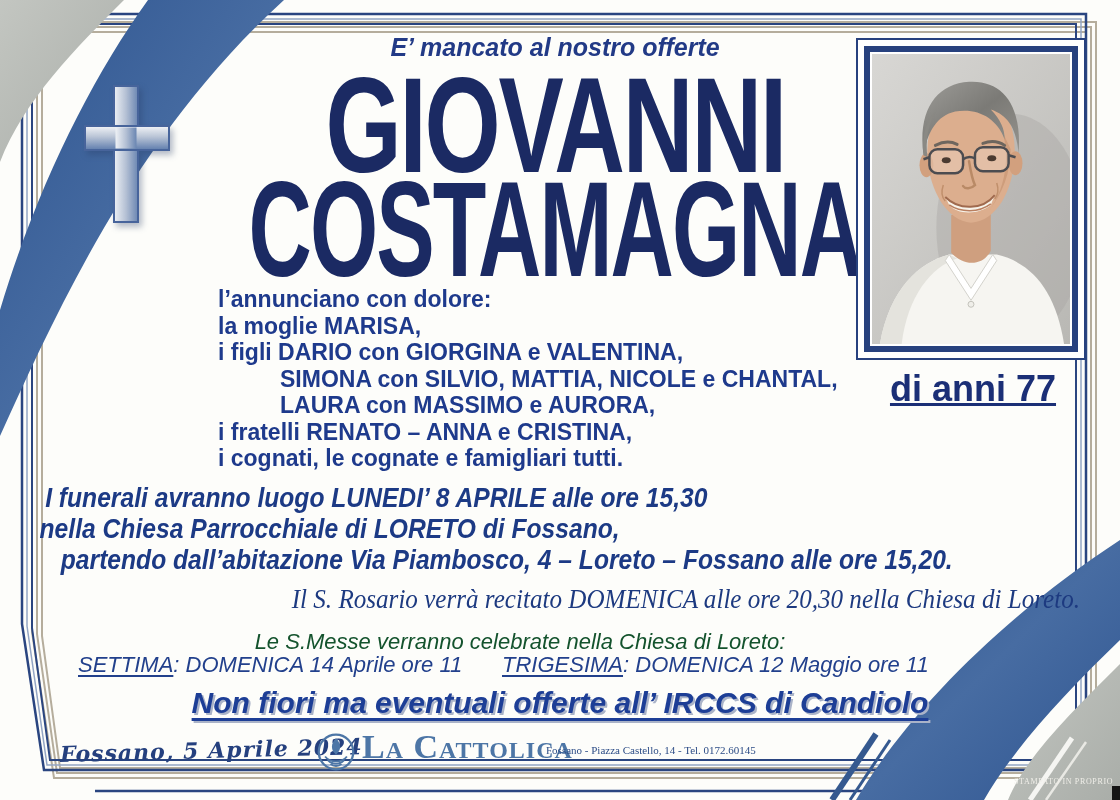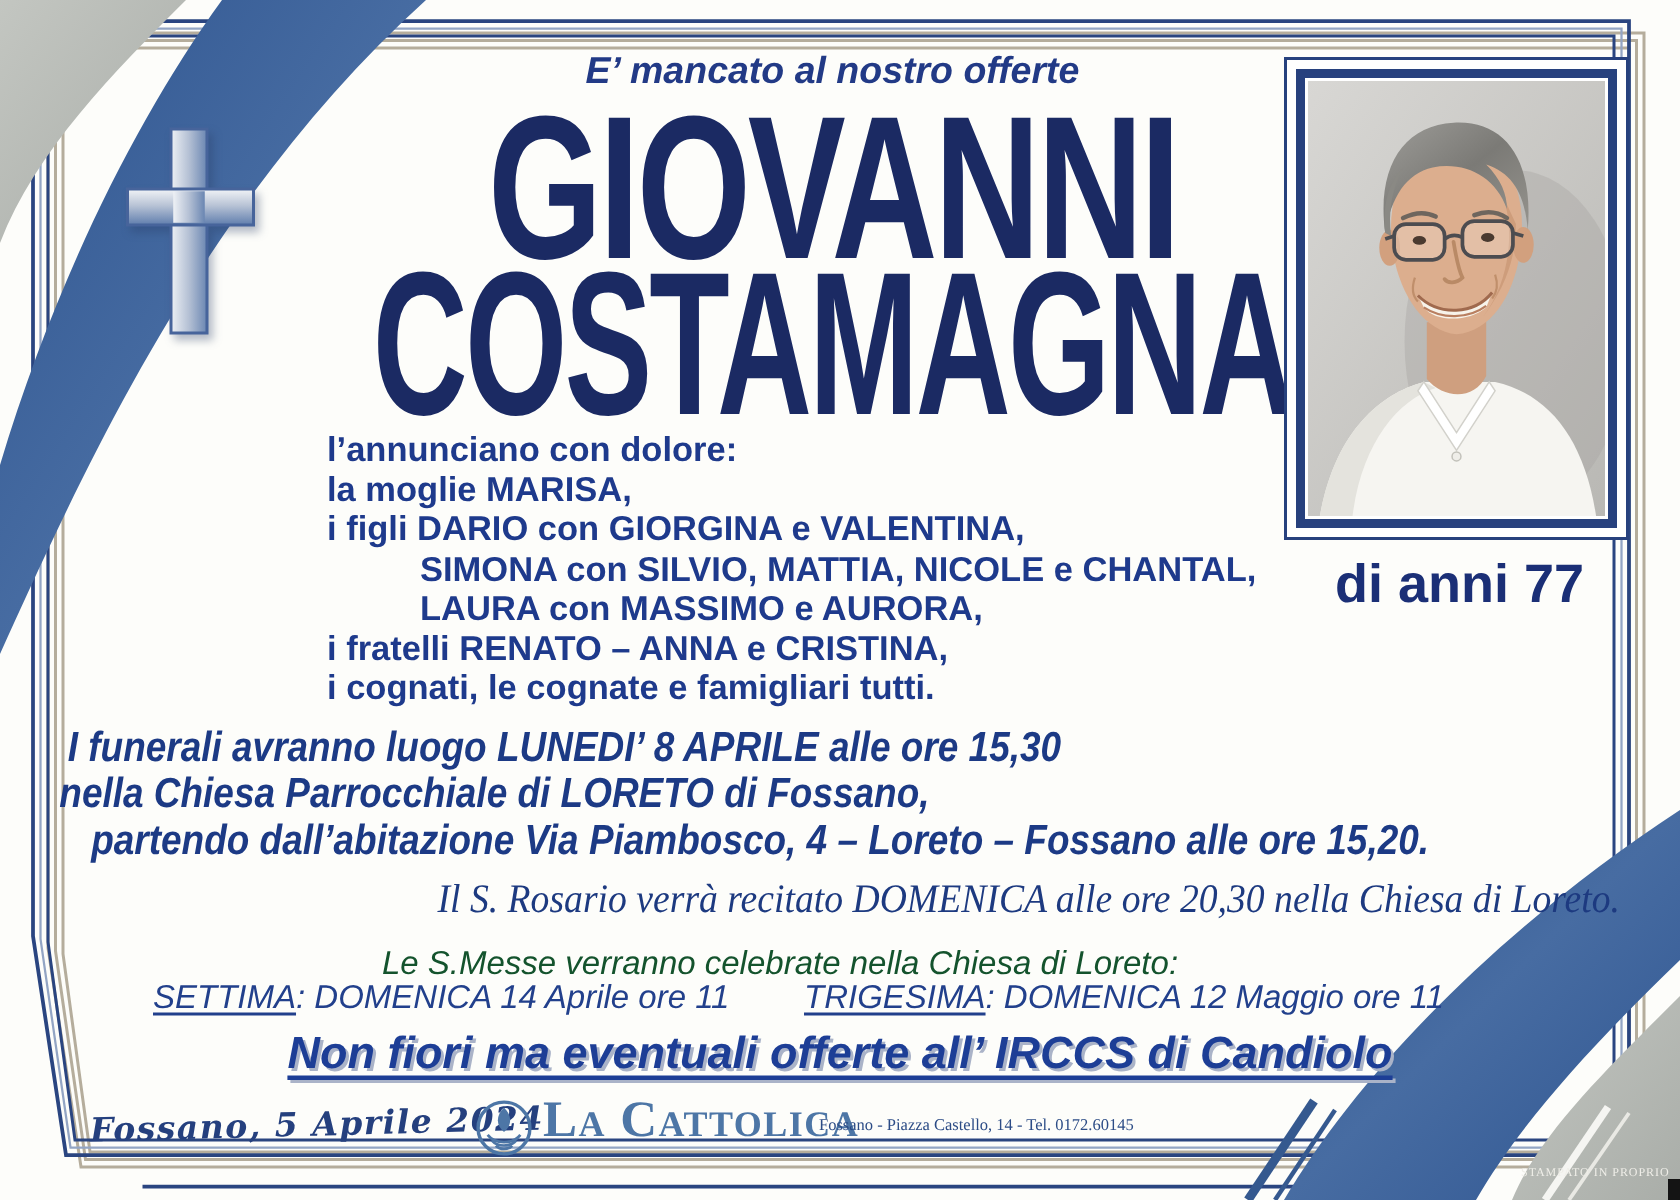--- a/index.html
+++ b/index.html
@@ -22,42 +22,42 @@
                   letter-spacing:-3px;transform-origin:50% 50%;}
   .name1{top:57px}.name1 span{transform:scaleX(.72);}
   .name2{top:161px}.name2 span{transform:scaleX(.645);}
 
   
   .photo-frame{position:absolute;left:856px;top:38px;width:230px;height:322px;
                box-sizing:border-box;border:2px solid #27417e;background:#fff;padding:6px;}
   .photo-inner{width:100%;height:100%;box-sizing:border-box;border:6px solid #27417e;padding:2px;background:#fff;}
   .photo-inner svg{display:block;width:100%;height:100%;}
   .age{position:absolute;left:856px;top:368px;width:234px;text-align:center;
-       font-size:36px;font-weight:bold;color:#1b2f76;}
+       font-size:36px;font-weight:bold;color:#1b2f76;text-decoration:underline;}
 
   
   .family{position:absolute;left:218px;top:286px;font-size:23px;font-weight:bold;
           line-height:26.5px;color:#1e3a8c;}
   .family .ind{padding-left:62px;}
 
   
   .funeral{position:absolute;left:0;top:482px;width:1110px;color:#1c3a85;
            font-weight:bold;font-style:italic;font-size:28px;line-height:31px;text-align:left;}
   .funeral .cond{display:inline-block;white-space:nowrap;transform:scaleX(.88);transform-origin:50% 50%;}
 
   
   .rosary{position:absolute;left:0;top:584px;width:1110px;text-align:right;
           font-family:"Liberation Serif",serif;font-style:italic;font-size:27px;color:#1d3a80;}
   .rosary span{display:inline-block;white-space:nowrap;transform:scaleX(.93);transform-origin:50% 50%;}
 
   
   .masses-intro{position:absolute;left:0;top:629px;width:1040px;text-align:center;
                 font-style:italic;font-size:22px;color:#14532d;}
   .mass-item{position:absolute;top:652px;font-style:italic;font-size:22px;color:#22408c;white-space:nowrap;}
-  .mass-1{left:78px;margin-left:24px;} .mass-2{left:536px;font-style:italic;}
+  .mass-1{left:78px;} .mass-2{left:502px;font-style:italic;}
   .mass-item .u{text-decoration:underline;text-underline-offset:3px;}
 
   
   .flowers{position:absolute;left:0;top:686px;width:1120px;text-align:center;
            font-size:30px;font-weight:bold;font-style:italic;color:#1d3e96;
            text-shadow:2px 2px 0 #aab3c8;}
   .flowers span{text-decoration:underline;text-decoration-thickness:2.5px;text-underline-offset:5px;white-space:nowrap;}
 
   
   .place-date{position:absolute;left:60px;top:737px;font-family:"DejaVu Serif",serif;

